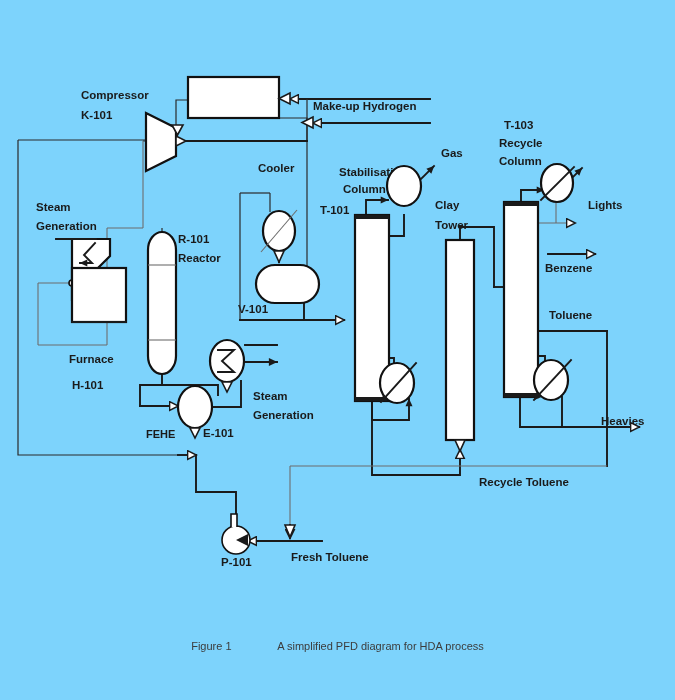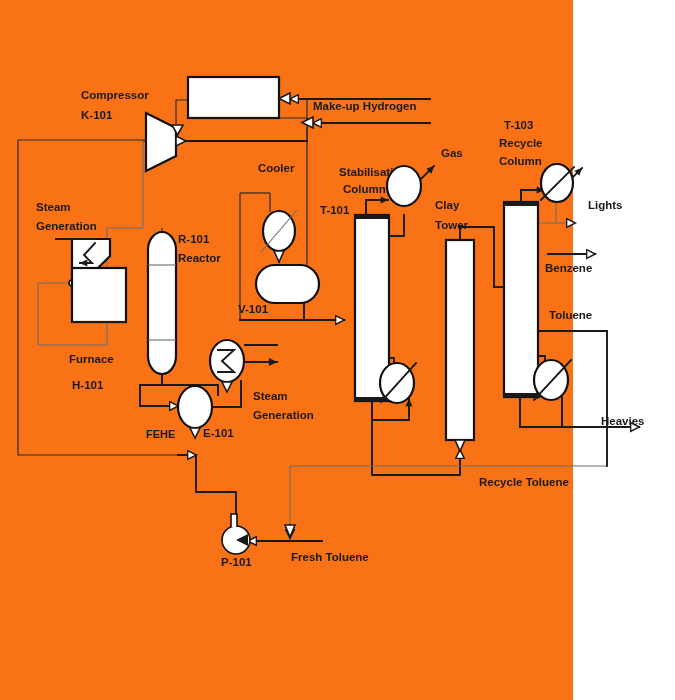--- a/index.html
+++ b/index.html
@@ -9,23 +9,23 @@
   }
   body {
     width: 675px;
     height: 700px;
     font-family: "Liberation Sans", sans-serif;
     position: relative;
     overflow: hidden;
   }
   #page {
     position: relative;
-    width: 573px;
+    width: 675px;
     height: 700px;
-    background: #f97316;
+    background: #7dd3fc;
   }
   #pfd-svg {
     position: absolute;
     left: 0;
     top: 0;
     width: 675px;
     height: 620px;
   }
   .lbl {
     font-family: "Liberation Sans", sans-serif;
@@ -348,14 +348,17 @@
       <path class="eq-thin" d="M231,527 L231,514 L237,514 L237,527"></path>
       <path class="arrowsolid" d="M248,534 L236,540 L248,546 Z"></path>
     </g>
 
     <g>
       <path class="arrowfill" d="M285,525 L295,525 L290,537 Z"></path>
     </g>
 
   </svg>
 
+  <div id="caption">
+    <span class="cap-num">Figure 1</span><span class="cap-txt">A simplified PFD diagram for HDA process</span>
+  </div>
 
 </div>
 
 </body></html>

